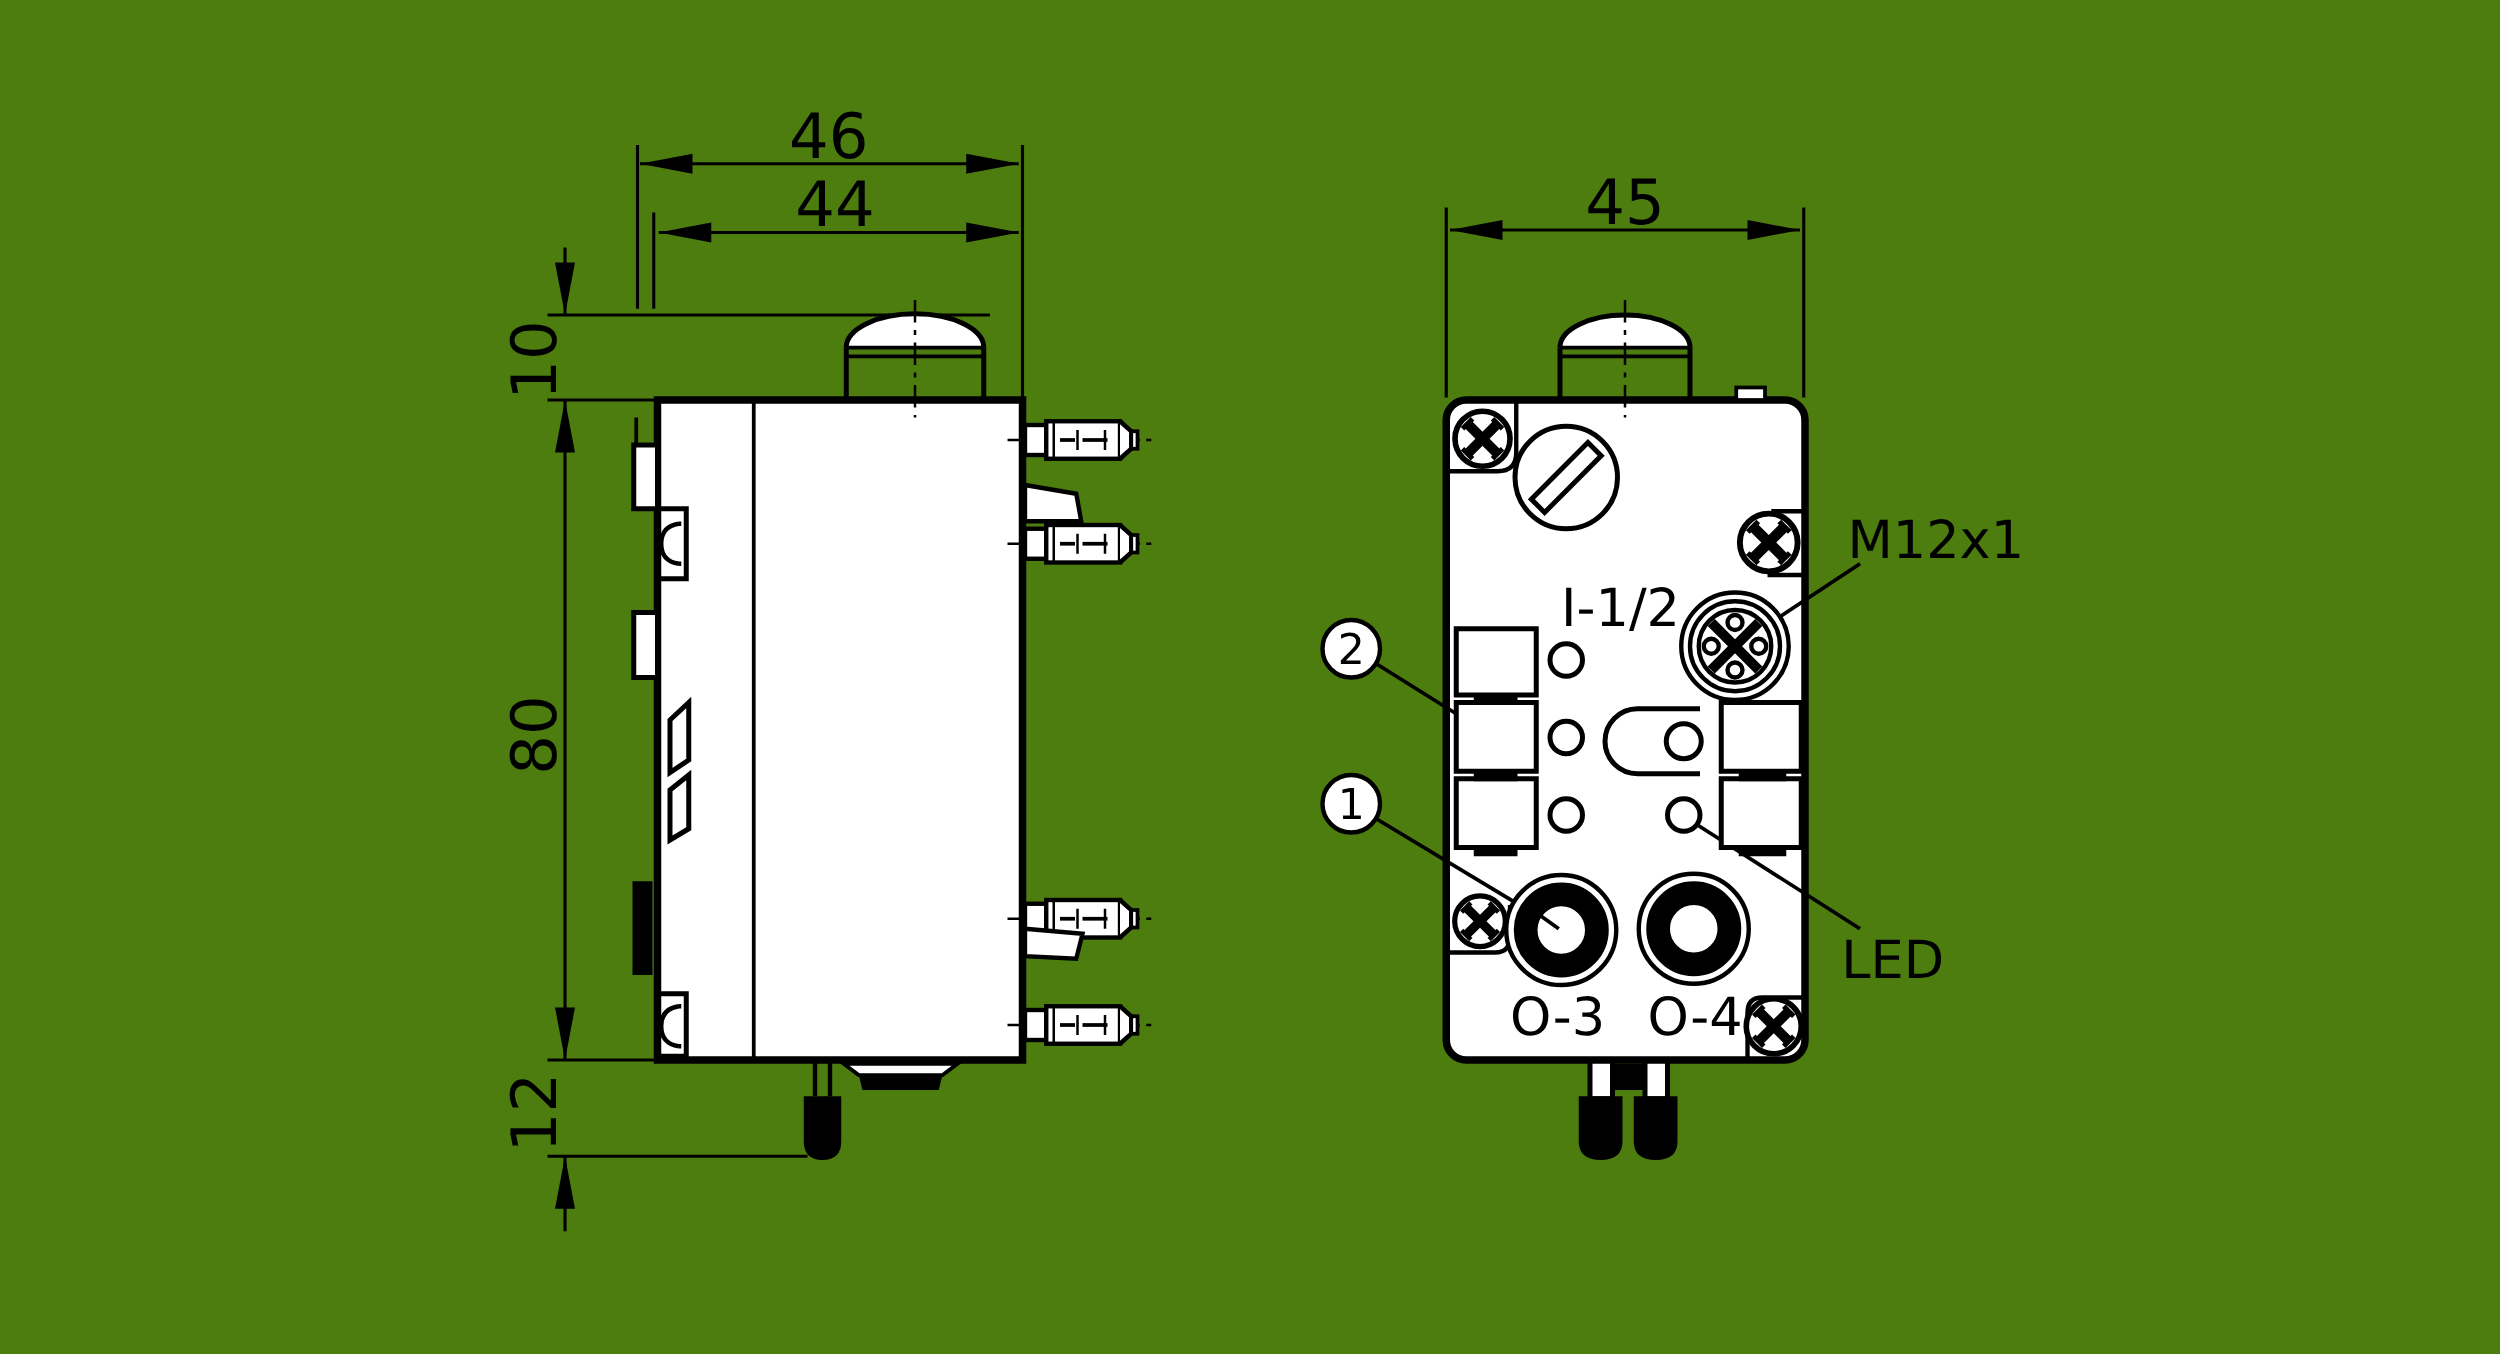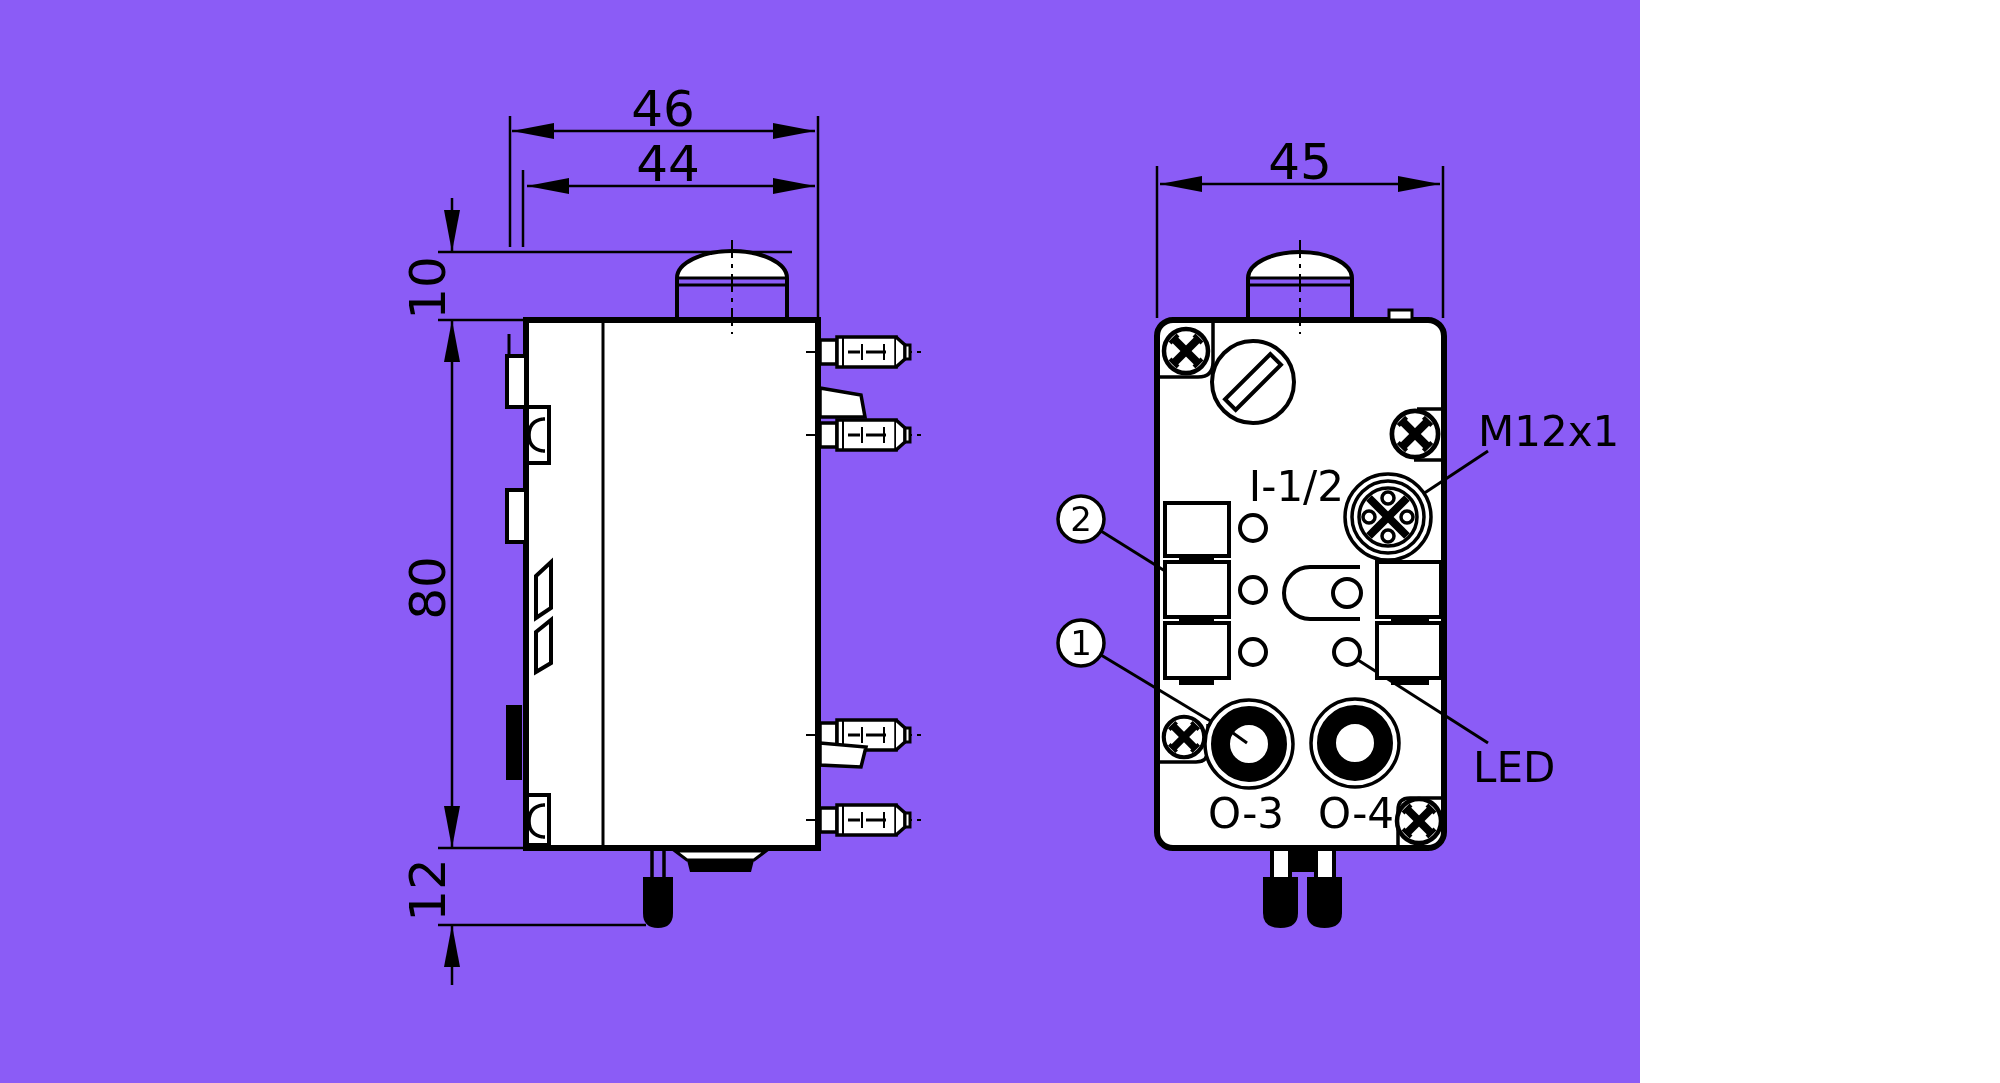--- a/index.html
+++ b/index.html
@@ -1,16 +1,16 @@
 <!DOCTYPE html>
 <html><head>
 <meta charset="utf-8">
 <style>
   html,body{margin:0;padding:0;background:#ffffff;}
-  .page{width:1640px;height:1083px;background:#8b5cf6;position:relative;overflow:hidden;}
+  .page{width:2000px;height:1083px;background:#4d7c0f;position:relative;overflow:hidden;}
   svg{display:block;font-family:"DejaVu Sans","Liberation Sans",sans-serif;}
   text{fill:#000;}
   .dimtxt{font-size:50px;}
   .lbltxt{font-size:42px;}
   .calltxt{font-size:34px;}
 </style>
 </head>
 <body>
 
 <div class="page">

